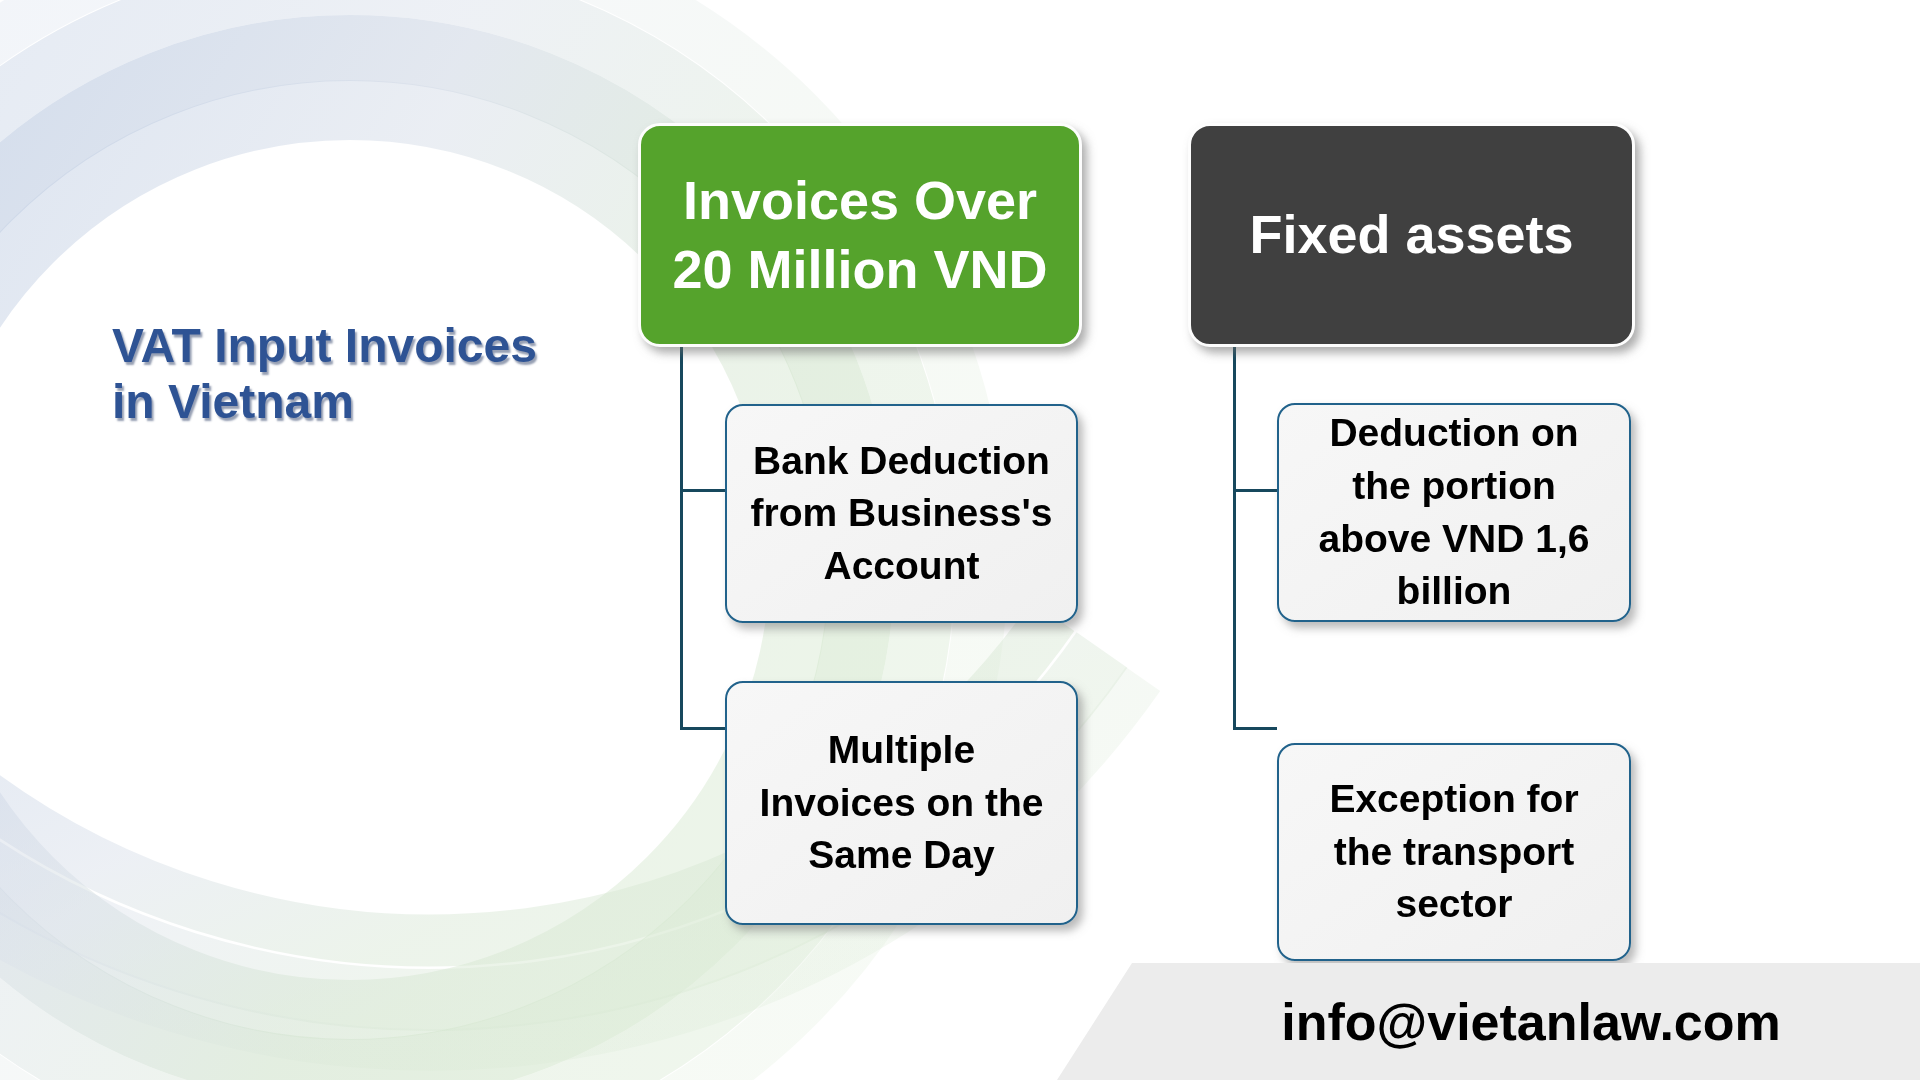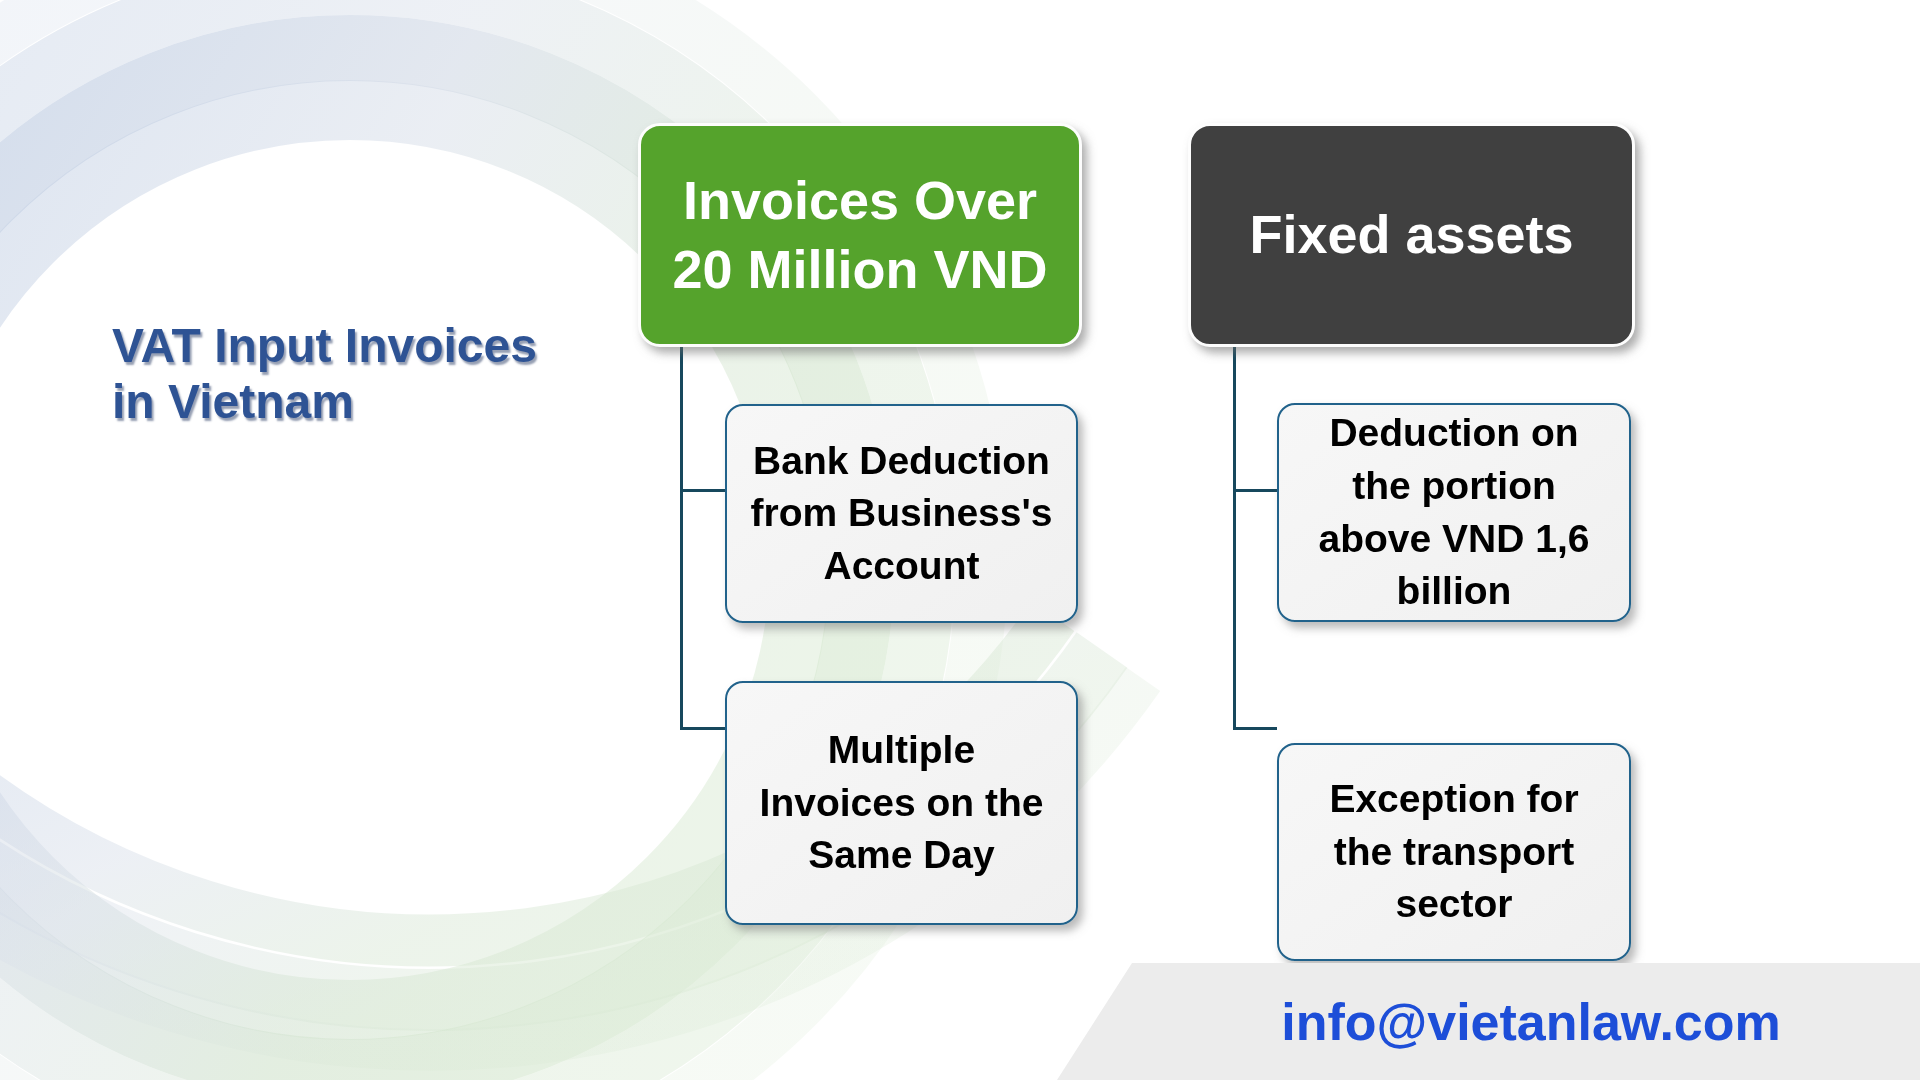--- a/index.html
+++ b/index.html
@@ -111,16 +111,16 @@
 
   <div class="child-box" id="child-1-2">Multiple Invoices on the Same Day</div>
 
   <div class="hdr-box" id="hdr-blue" style="background: #404040;">Fixed assets</div>
 
   <div class="child-box" id="child-2-1">Deduction on the portion above VND 1,6 billion</div>
 
   <div class="child-box" id="child-2-2">Exception for the transport sector</div>
 
   <div class="footer-band" style="background: rgb(236, 236, 236);">
-    <span class="footer-email" style="color: #1d4ed8;">info@vietanlaw.com</span>
+    <span class="footer-email" style="color: #000000;">info@vietanlaw.com</span>
   </div>
 
 </div>
 
 </body></html>

